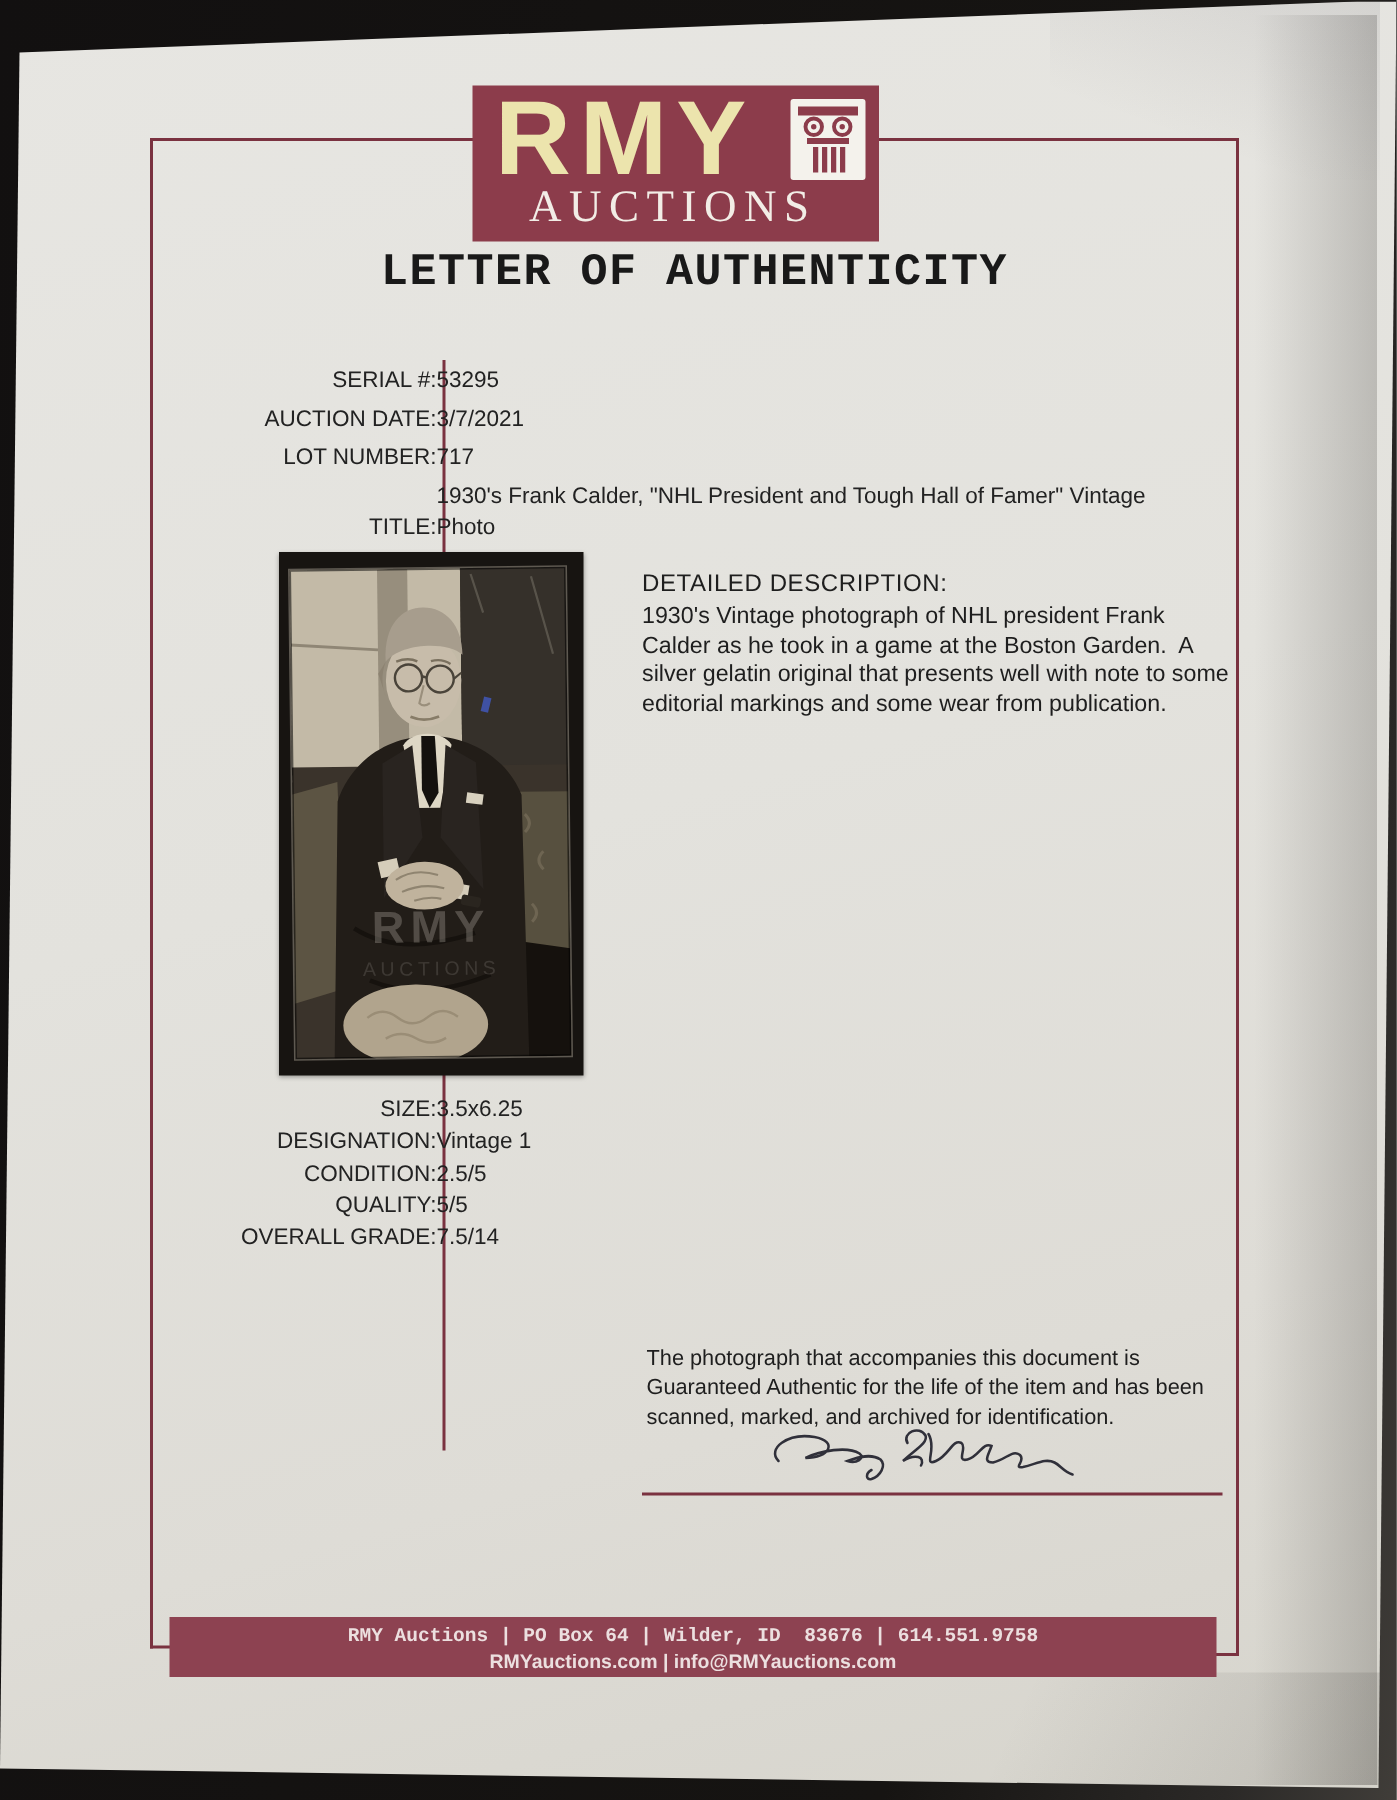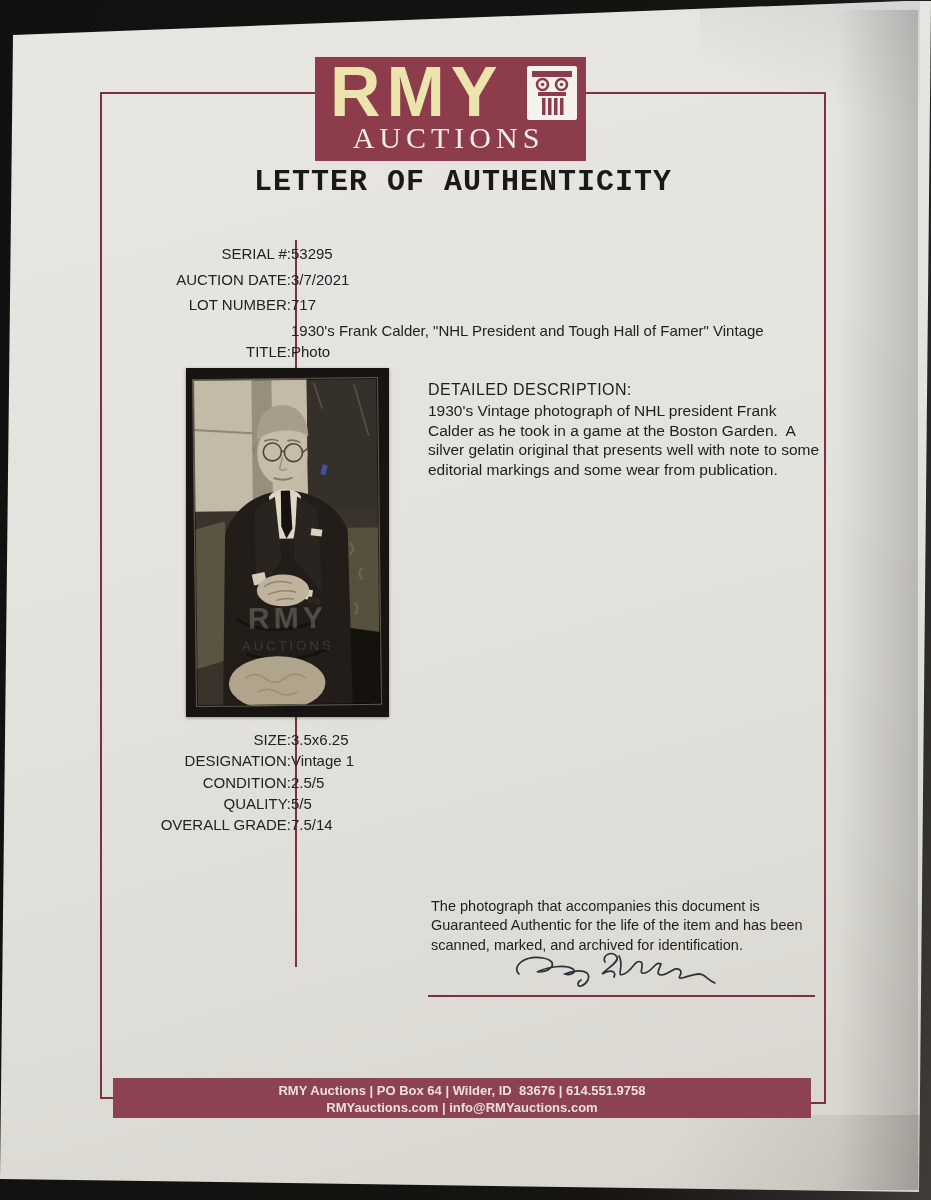--- a/index.html
+++ b/index.html
@@ -72,21 +72,21 @@
   .signature{position:absolute;left:505px;top:946px;width:230px;height:50px;}
   .sig-line{left:428px;top:995px;width:387px;height:2px;}
   .president{position:absolute;left:428px;top:1001px;width:387px;text-align:center;
     font-weight:bold;font-size:16.5px;color:#161616;}
 
   
   .footer-bar{position:absolute;left:113px;top:1078px;width:698px;height:40px;
     background:var(--maroon_bar,#8d4251);color:#ecdfdf;text-align:center;
     font-weight:bold;font-size:13px;z-index:2;}
   .footer-line{white-space:pre-wrap;line-height:17px;}
-  .footer-line:first-child{margin-top:4px;}
+  .footer-line:first-child{margin-top:4px;font-family:Liberation Mono, monospace;}
 </style>
 </head>
 <body>
 
 <div class="stage">
   <div class="paper">
 
     <div class="rule frame-top"></div>
     <div class="rule frame-left"></div>
     <div class="rule frame-right"></div>

